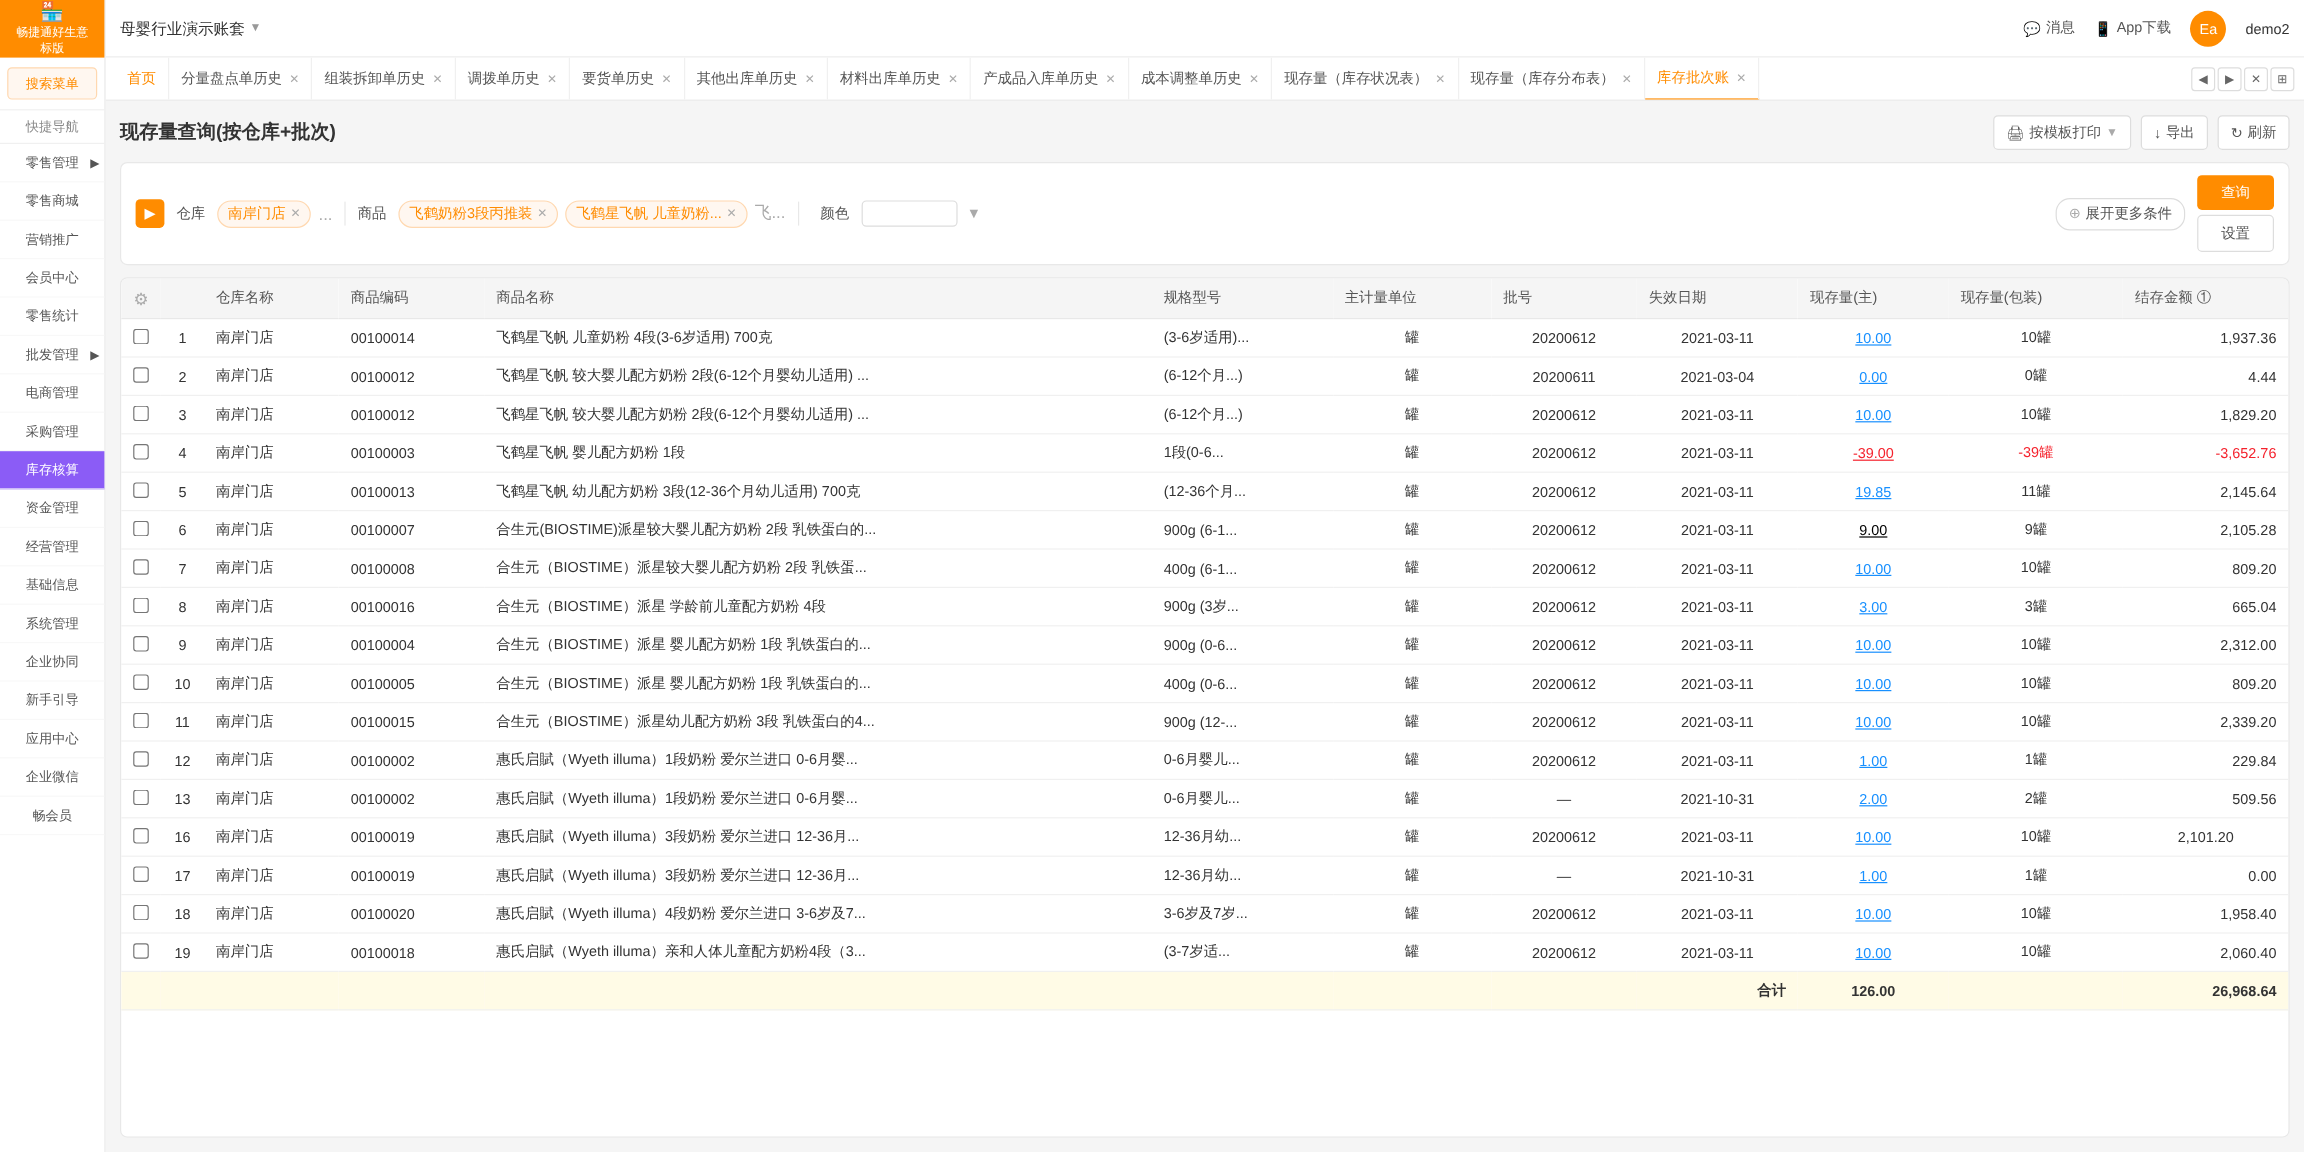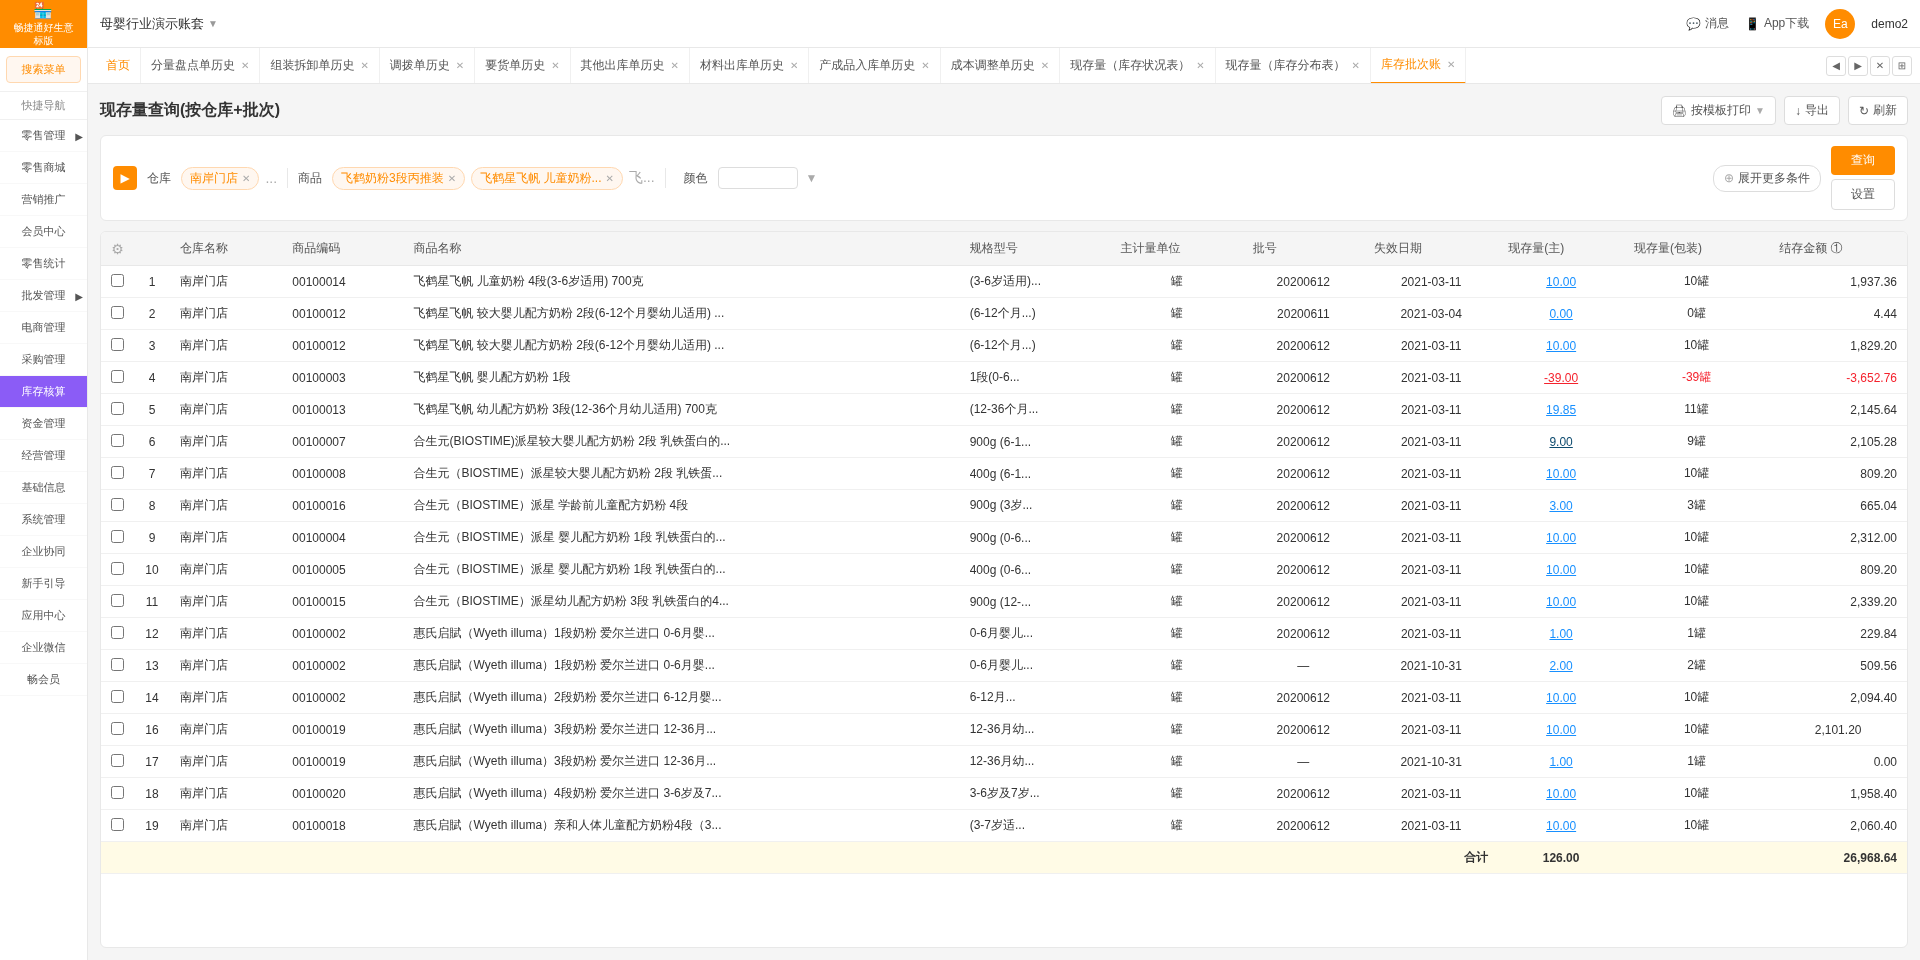--- a/index.html
+++ b/index.html
@@ -386,21 +386,21 @@
             <tr>
               <td class="checkbox-col"><input type="checkbox" style=""></td>
               <td style="text-align: center;">6</td>
               <td>南岸门店</td>
               <td>00100007</td>
               <td>合生元(BIOSTIME)派星较大婴儿配方奶粉 2段 乳铁蛋白的...</td>
               <td>900g (6-1...</td>
               <td style="text-align: center;">罐</td>
               <td style="text-align: center;">20200612</td>
               <td style="text-align: center;">2021-03-11</td>
-              <td style="text-align: center; text-decoration: underline; color: #0c4a6e;">9.00</td>
+              <td style="text-align: center; text-decoration: underline; color: #000000;">9.00</td>
               <td style="text-align: center;">9罐</td>
               <td style="text-align: right;">2,105.28</td>
             </tr>
             <tr>
               <td class="checkbox-col"><input type="checkbox" style=""></td>
               <td style="text-align: center;">7</td>
               <td>南岸门店</td>
               <td>00100008</td>
               <td>合生元（BIOSTIME）派星较大婴儿配方奶粉 2段 乳铁蛋...</td>
               <td>400g (6-1...</td>
@@ -490,34 +490,20 @@
               <td>0-6月婴儿...</td>
               <td style="text-align: center;">罐</td>
               <td style="text-align: center;">—</td>
               <td style="text-align: center;">2021-10-31</td>
               <td style="text-align: center; text-decoration: underline; color: rgb(24, 144, 255);">2.00</td>
               <td style="text-align: center;">2罐</td>
               <td style="text-align: right;">509.56</td>
             </tr>
             <tr>
               <td class="checkbox-col"><input type="checkbox" style=""></td>
-              <td style="text-align: center;">14</td>
-              <td>南岸门店</td>
-              <td>00100002</td>
-              <td>惠氏启賦（Wyeth illuma）2段奶粉 爱尔兰进口 6-12月婴...</td>
-              <td>6-12月...</td>
-              <td style="text-align: center;">罐</td>
-              <td style="text-align: center;">20200612</td>
-              <td style="text-align: center;">2021-03-11</td>
-              <td style="text-align: center; text-decoration: underline; color: rgb(24, 144, 255);">10.00</td>
-              <td style="text-align: center;">10罐</td>
-              <td style="text-align: right;">2,094.40</td>
-            </tr>
-            <tr>
-              <td class="checkbox-col"><input type="checkbox" style=""></td>
               <td style="text-align: center;">16</td>
               <td>南岸门店</td>
               <td>00100019</td>
               <td>惠氏启賦（Wyeth illuma）3段奶粉 爱尔兰进口 12-36月...</td>
               <td>12-36月幼...</td>
               <td style="text-align: center;">罐</td>
               <td style="text-align: center;">20200612</td>
               <td style="text-align: center;">2021-03-11</td>
               <td style="text-align: center; text-decoration: underline; color: rgb(24, 144, 255);">10.00</td>
               <td style="text-align: center;">10罐</td>

